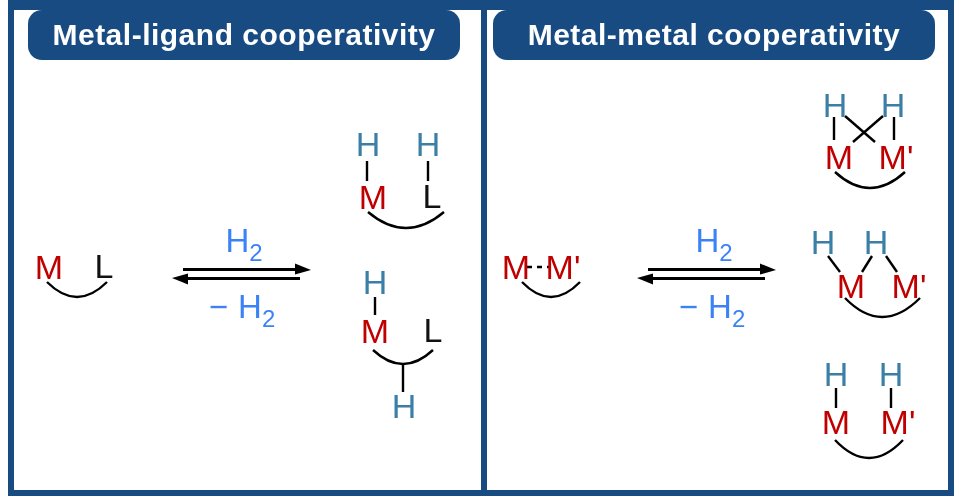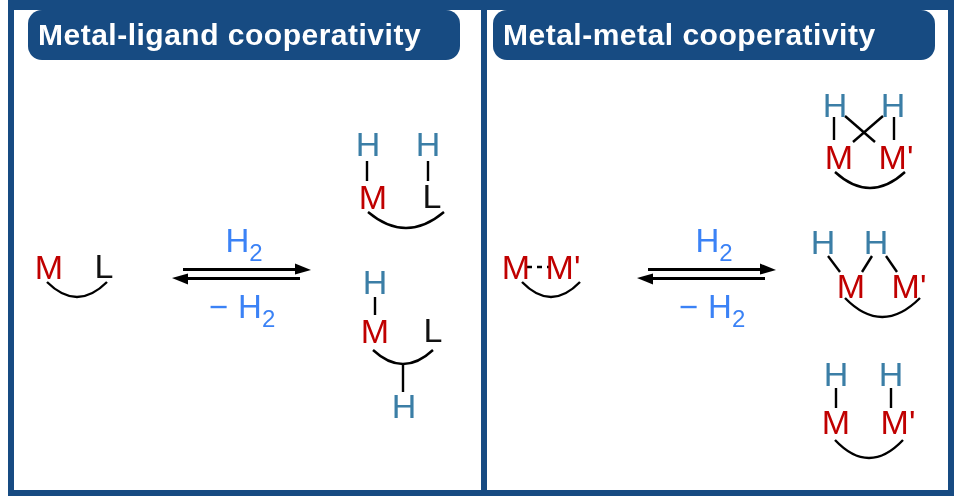--- a/index.html
+++ b/index.html
@@ -5,21 +5,21 @@
   html,body{margin:0;padding:0;background:#ffffff;}
   body{width:961px;height:498px;position:relative;overflow:hidden;
        font-family:"Liberation Sans",sans-serif;}
   .frame{position:absolute;left:8px;top:0;width:946px;height:496px;
          box-sizing:border-box;border:6px solid #174b82;border-top-width:10px;
          display:flex;background:#ffffff;}
   .panel{position:relative;box-sizing:border-box;height:100%;}
   .panel-left{width:473px;border-right:6px solid #174b82;}
   .panel-right{width:391px;}
   .badge{position:absolute;top:0;height:50px;line-height:50px;background:#174b82;
-         color:#ffffff;font-weight:bold;font-size:30px;text-align:left;
+         color:#ffffff;font-weight:bold;font-size:30px;text-align:center;
          border-radius:14px;box-sizing:border-box;padding:0 10px;letter-spacing:0.5px;}
   .badge-left{left:14px;width:432px;}
   .badge-right{left:6px;width:442px;}
   .overlay{position:absolute;left:0;top:0;pointer-events:none;}
   .atom{position:absolute;transform:translate(-50%,-50%);font-size:34px;line-height:1;
         white-space:nowrap;}
   .metal{color:#c00000;}
   .hyd{color:#3b7ea6;}
   .lig{color:#111111;}
   .h2label{position:absolute;transform:translate(-50%,-50%);color:#3b82f6;

